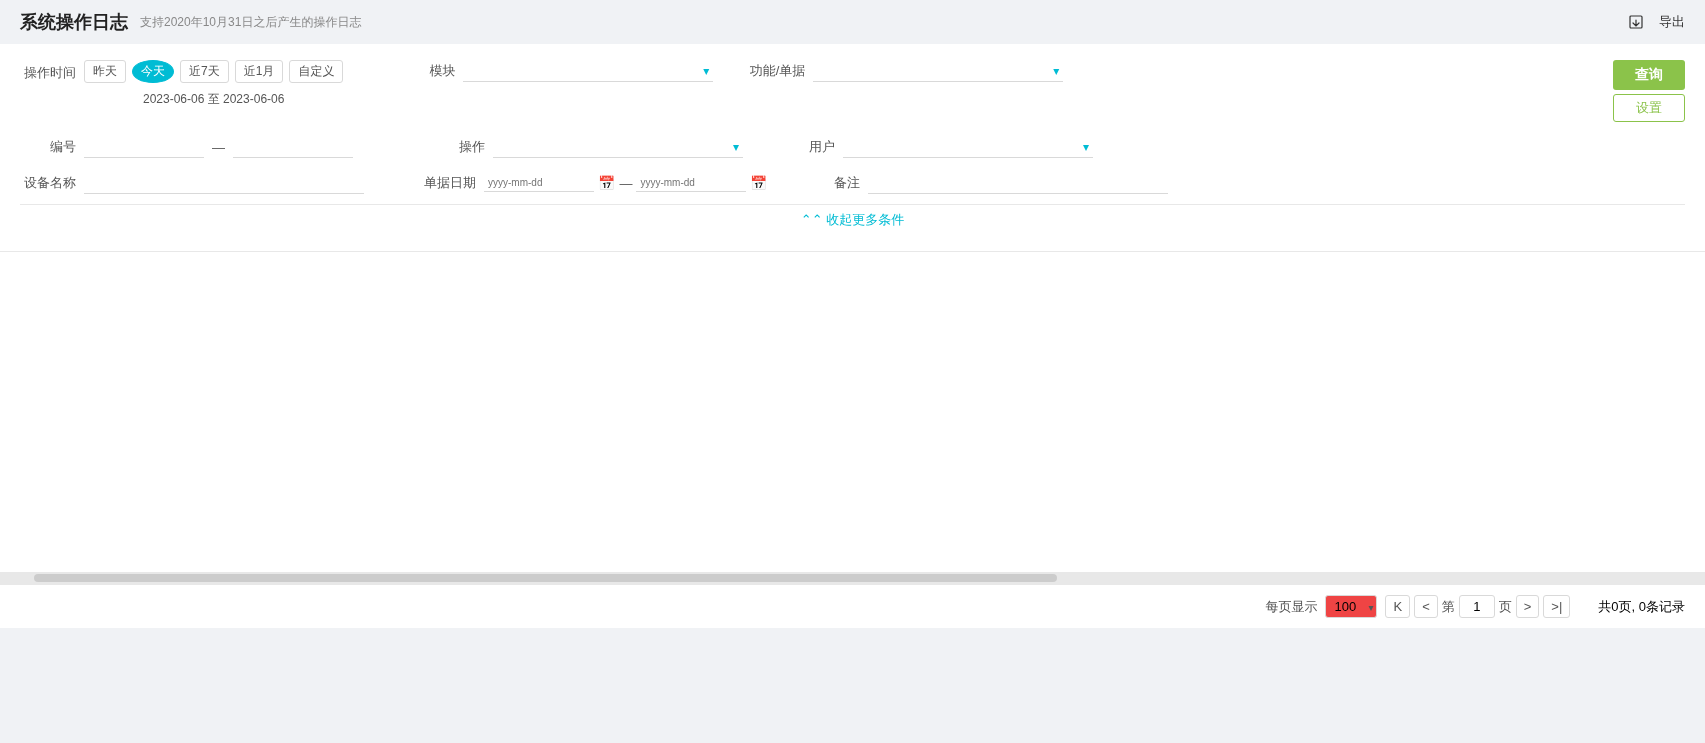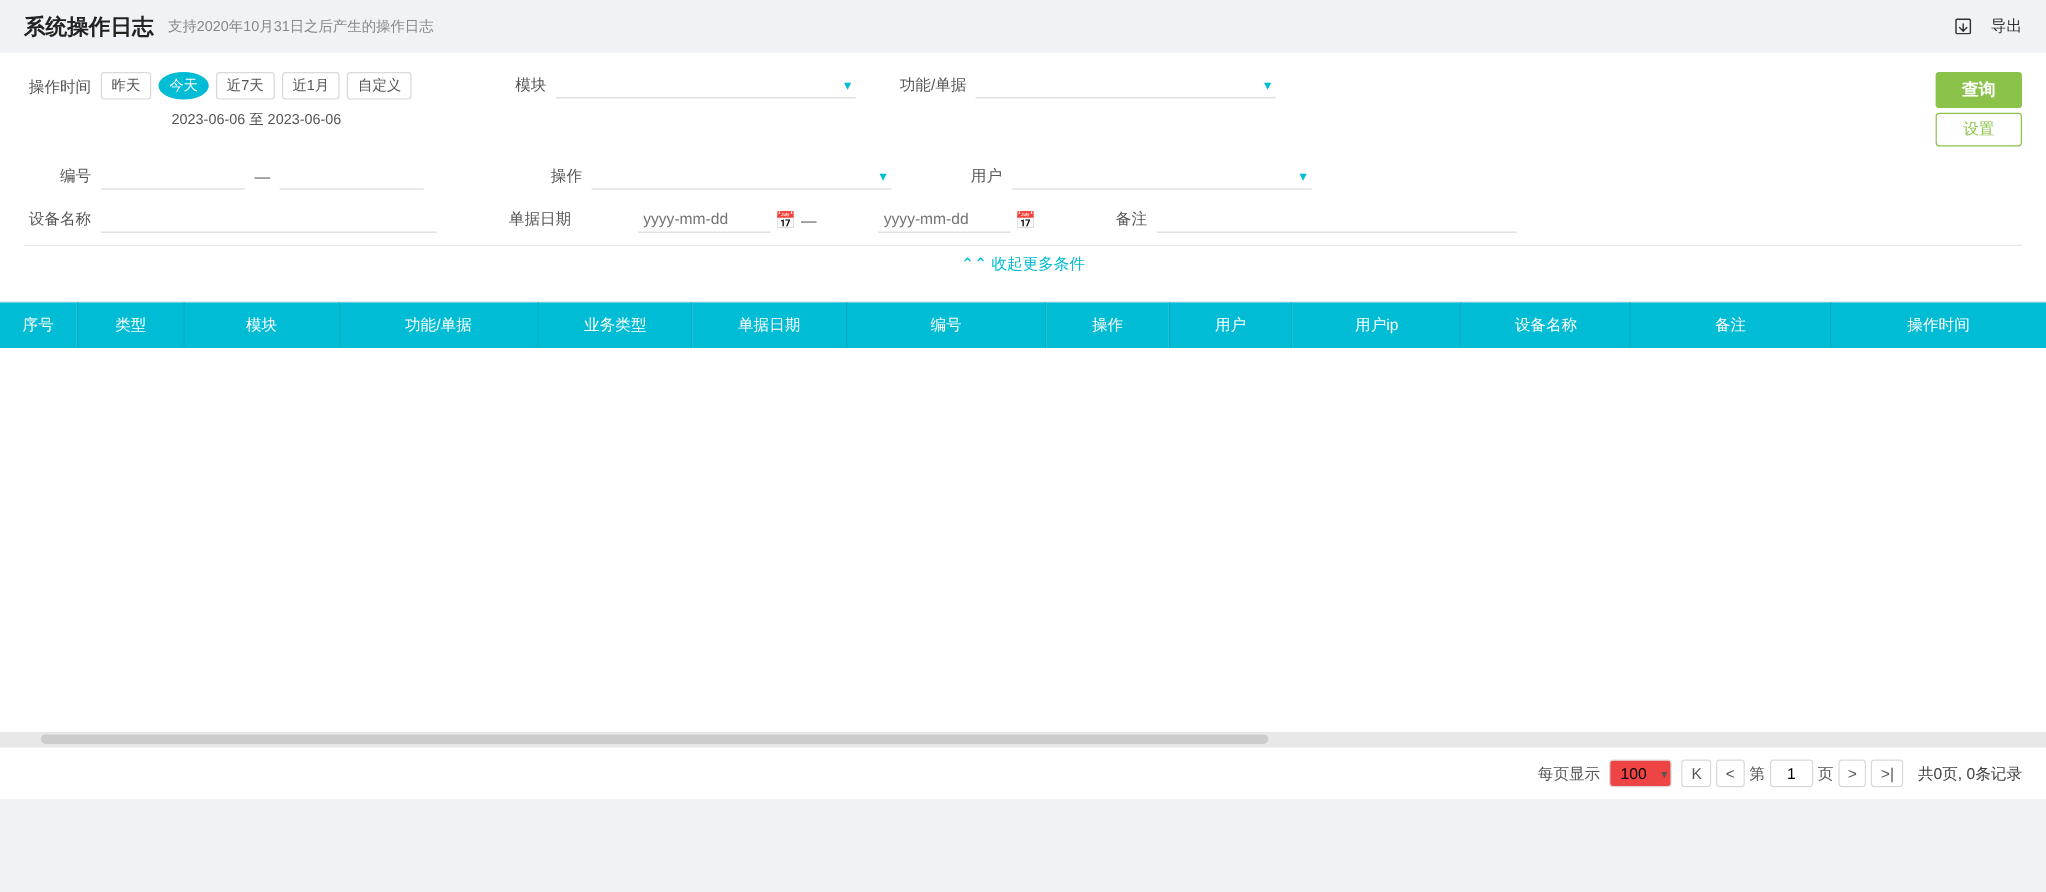--- a/index.html
+++ b/index.html
@@ -51,21 +51,21 @@
     .select-arrow {
       position: absolute; right: 4px; top: 50%; transform: translateY(-50%);
       color: #00bcd4; pointer-events: none; font-size: 12px;
     }
 
     .date-input-wrap {
       display: flex; align-items: center; gap: 4px;
     }
     .date-input {
       border: none; border-bottom: 1px solid #d9d9d9; outline: none;
-      padding: 3px 4px; font-size: 13px; width: 110px; background: transparent; color: #b91c1c; margin-left: 48px;
+      padding: 3px 4px; font-size: 10px; width: 110px; background: transparent; color: #b91c1c;
     }
     .calendar-icon { color: #00bcd4; cursor: pointer; font-size: 14px; }
     .dash-sep { color: #555; }
 
     .action-btns {
       display: flex; flex-direction: column; gap: 4px; margin-left: auto;
     }
     .query-btn {
       background: #8bc34a; color: #fff; border: none; border-radius: 3px;
       padding: 6px 22px; cursor: pointer; font-size: 14px; font-weight: bold;
@@ -119,21 +119,21 @@
     .pagination-controls { display: flex; align-items: center; gap: 4px; }
     .page-nav-btn {
       border: 1px solid #d9d9d9; background: #fff; padding: 3px 7px;
       cursor: pointer; border-radius: 3px; color: #555; font-size: 13px;
     }
     .page-label { color: #555; }
     .page-input {
       border: 1px solid #d9d9d9; border-radius: 3px; width: 36px;
       text-align: center; padding: 3px; font-size: 13px;
     }
-    .total-label { color: #404040; margin-left: 4px; }
+    .total-label { color: #000000; margin-left: 20px; }
 
     .scrollbar-area {
       height: 12px; background: #e8e8e8; position: relative; overflow: hidden;
     }
     .scrollbar-thumb {
       height: 8px; background: #ccc; border-radius: 4px; margin: 2px 0;
       width: 60%; margin-left: 2%;
     }
   </style>
 </head>
@@ -249,41 +249,20 @@
     </div>
   </div>
 
   <div class="collapse-bar">
     <span>⌃⌃</span>
     <span>收起更多条件</span>
   </div>
 </div>
 
 <div class="table-wrap">
-  <table class="data-table">
-    <thead>
-      <tr>
-        <th style="width:50px;">序号</th>
-        <th style="width:70px;">类型</th>
-        <th style="width:100px;">模块</th>
-        <th style="width:130px;">功能/单据</th>
-        <th style="width:100px;">业务类型</th>
-        <th style="width:100px;">单据日期</th>
-        <th style="width:130px;">编号</th>
-        <th style="width:80px;">操作</th>
-        <th style="width:80px;">用户</th>
-        <th style="width:110px;">用户ip</th>
-        <th style="width:110px;">设备名称</th>
-        <th style="width:130px;">备注</th>
-        <th style="width:140px;">操作时间</th>
-      </tr>
-    </thead>
-    <tbody id="table-body">
-    </tbody>
-  </table>
   <div class="empty-area"></div>
 </div>
 
 <div class="scrollbar-area">
   <div class="scrollbar-thumb"></div>
 </div>
 
 <div class="bottom-bar">
   <span class="page-size-label">每页显示</span>
   <div class="page-size-select-wrap">

